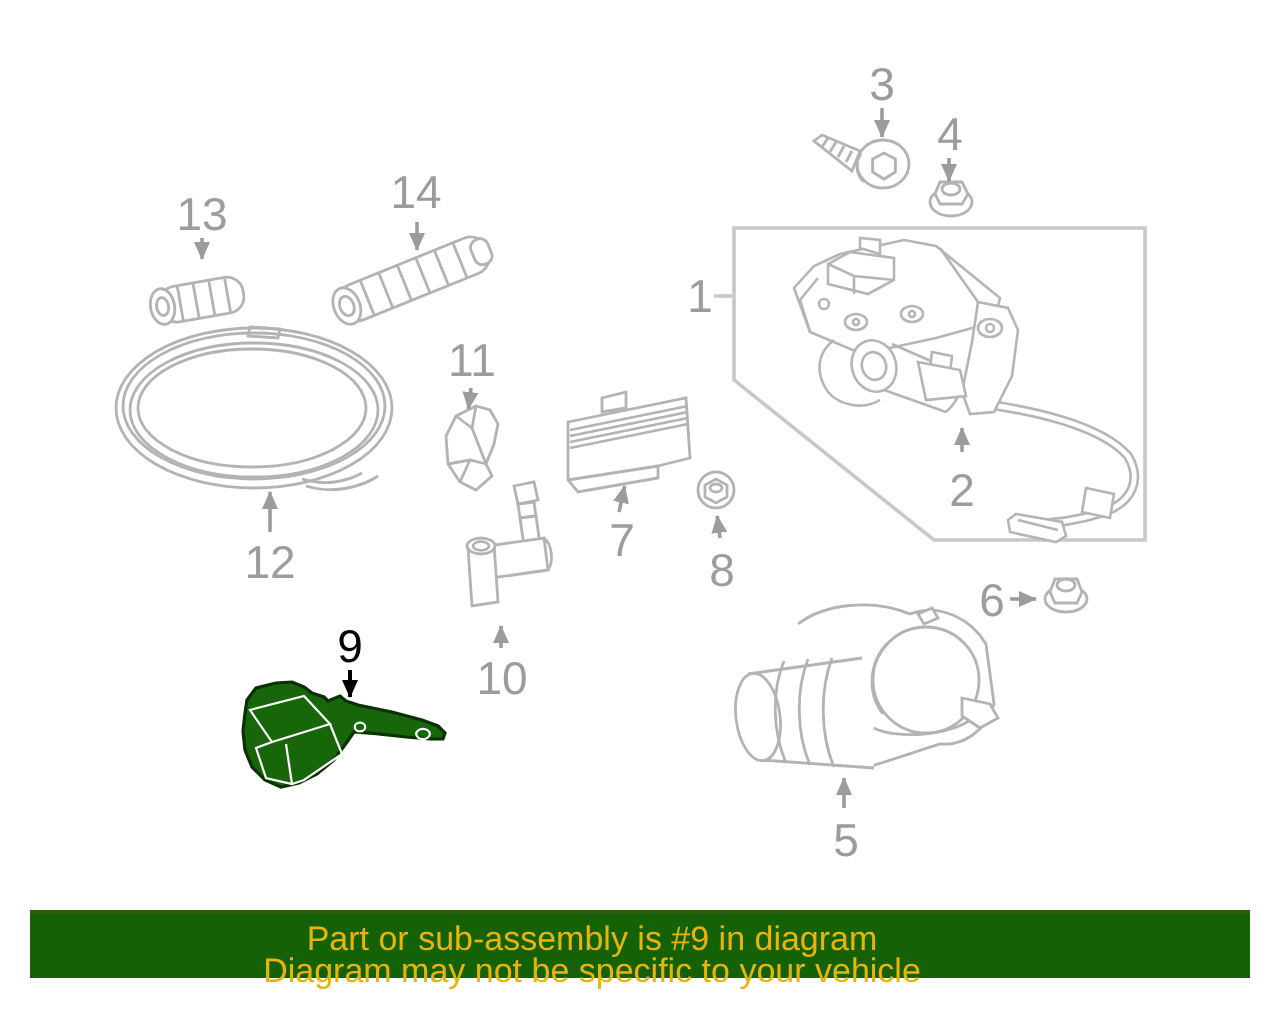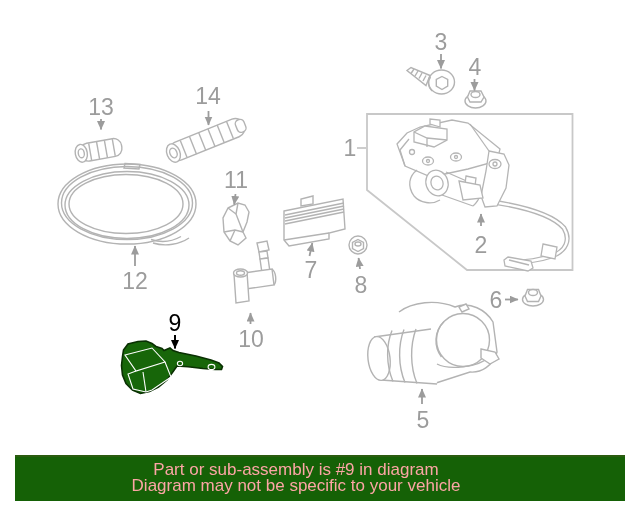--- a/index.html
+++ b/index.html
@@ -5,23 +5,23 @@
   html,body{margin:0;padding:0;}
   body{
     width:640px;height:512px;position:relative;overflow:hidden;
     background:#ffffff;font-family:"Liberation Sans",sans-serif;
   }
   #stage{position:absolute;left:0;top:0;width:640px;height:512px;}
   svg text{font-family:"Liberation Sans",sans-serif;}
   .part-label{font-size:23px;fill:#9c9c9c;}
   .part-label.black{fill:#000000;}
   .banner{
-    position:absolute;left:15px;top:455px;width:610px;height:46px;
+    position:absolute;left:15px;top:455px;width:610px;height:34px;
     background:#156106;border-top:2px solid #2b5c10;box-sizing:border-box;
-    color:#fca5a5;
+    color:#eab308;
   }
   .banner-inner{
     width:562px;text-align:center;font-size:17px;line-height:15.5px;
     padding-top:5px;
   }
 </style>
 </head>
 <body>
 
 <div id="stage">

